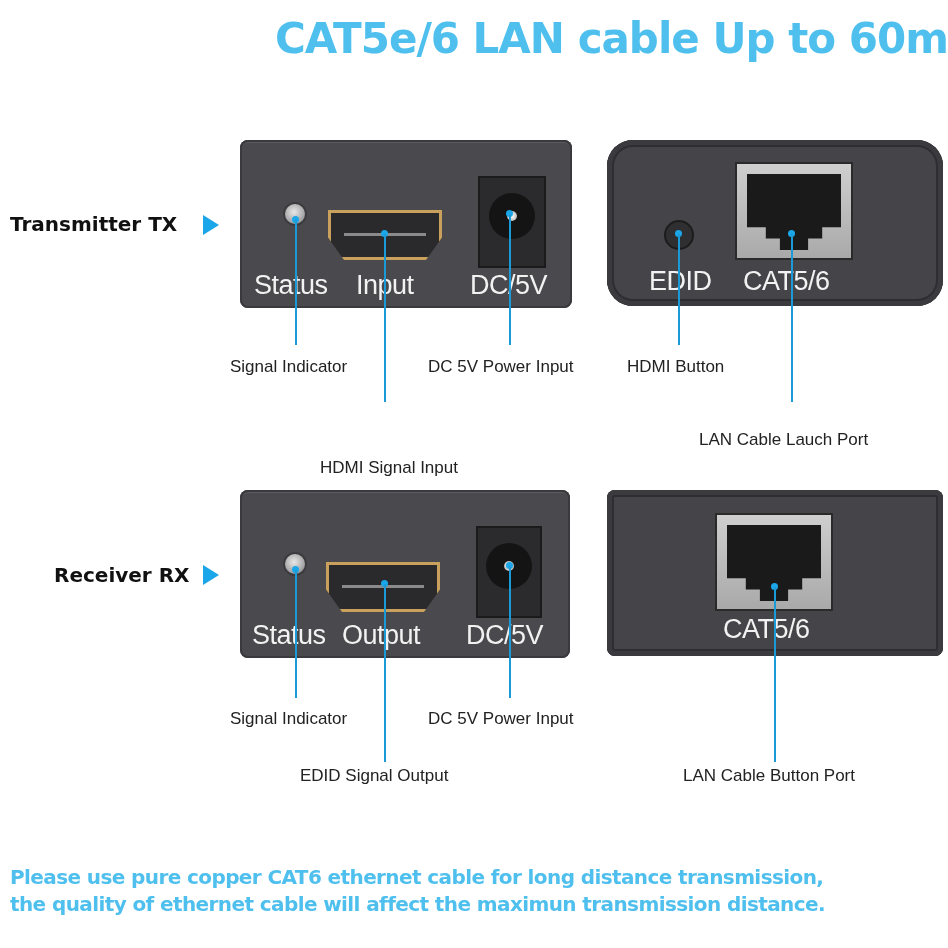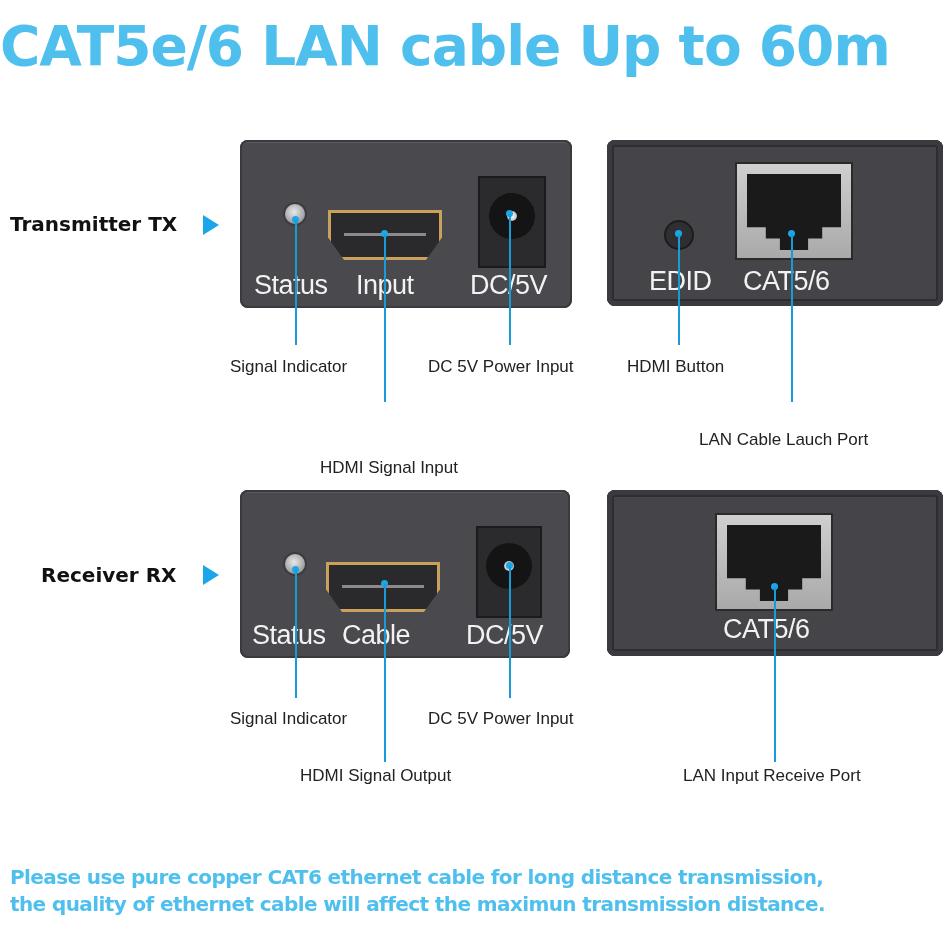--- a/index.html
+++ b/index.html
@@ -1,18 +1,18 @@
 <!DOCTYPE html>
 <html><head>
   <meta charset="utf-8">
   <style>
     html, body { margin: 0; padding: 0; background: #ffffff; }
     body { width: 948px; height: 948px; position: relative; overflow: hidden; font-family: "Liberation Sans", sans-serif; }
     .abs { position: absolute; }
-    .title { left: 0; top: 14px; width: 948px; text-align: left; font-family: "DejaVu Sans", sans-serif; font-weight: bold; font-size: 55px; letter-spacing: -1px; color: #4fc0ee; transform: scaleX(1.0); }
+    .title { left: 0; top: 14px; width: 948px; text-align: right; font-family: "DejaVu Sans", sans-serif; font-weight: bold; font-size: 42px; letter-spacing: -1px; color: #4fc0ee; transform: scaleX(1.0); }
     .rowlabel { font-family: "DejaVu Sans", sans-serif; font-weight: bold; font-size: 20px; color: #111; white-space: nowrap; }
     .tri { width: 0; height: 0; border-top: 10px solid transparent; border-bottom: 10px solid transparent; border-left: 16px solid #1aa6e8; }
     .panel { background: #4a4a4e; border-radius: 8px; box-shadow: inset 0 0 0 2px #3a3a3e, inset 0 3px 0 #5a5a60; }
     .panel.rj { background: #454549; box-shadow: inset 0 0 0 5px #3b3b3f, inset 0 0 0 7px #2e2e32; }
     .ptext { color: #f2f2f2; font-family: "Liberation Sans", sans-serif; font-size: 27px; letter-spacing: -0.5px; white-space: nowrap; }
     .led { width: 20px; height: 20px; border-radius: 50%; background: radial-gradient(circle at 45% 40%, #e8e8e8, #a9a9ab 60%, #6d6d70); box-shadow: 0 0 0 2px #3c3c3f; }
     .hdmi { border: 3px solid #c9a15c; background: #2a2a2c; clip-path: polygon(0 0, 100% 0, 100% 55%, 86% 100%, 14% 100%, 0 55%); }
     .hdmi .slot { position: absolute; left: 12%; right: 12%; top: 45%; height: 3px; background: #8a8a8a; }
     .dcbox { background: #2b2b2d; border: 2px solid #1b1b1c; }
     .dccircle { border-radius: 50%; background: #141415; }
@@ -41,21 +41,21 @@
   <div class="abs dcbox" style="left:238px; top:36px; width:64px; height:88px;">
     <div class="abs dccircle" style="left:9px; top:15px; width:46px; height:46px;">
         <div class="abs dcpin" style="left:18px; top:18px;"></div>
       </div>
   </div>
   <div class="abs ptext" style="left:14px; top:130px;">Status</div>
   <div class="abs ptext" style="left:116px; top:130px;">Input</div>
   <div class="abs ptext" style="left:230px; top:130px;">DC/5V</div>
 </div>
 
-<div class="abs panel rj" style="left:607px; top:140px; width:336px; height:166px;">
+<div class="abs panel rj" style="left:607px; top:140px; width:336px; height:166px;border-radius:26px;">
   <div class="abs btn" style="left:57px; top:80px;"></div>
   <div class="abs rj45" style="left:128px; top:22px; width:114px; height:94px;">
     <div class="hole" style="left:10px; top:10px; width:94px; height:76px;"></div>
   </div>
   <div class="abs ptext" style="left:42px; top:126px;">EDID</div>
   <div class="abs ptext" style="left:136px; top:126px;">CAT5/6</div>
 </div>
 
 <div class="abs dot" style="left:292px; top:216px;"></div>
 <div class="abs vline" style="left:295px; top:220px; height:125px;"></div>
@@ -67,35 +67,35 @@
 <div class="abs vline" style="left:678px; top:234px; height:111px;"></div>
 <div class="abs dot" style="left:788px; top:230px;"></div>
 <div class="abs vline" style="left:791px; top:234px; height:168px;"></div>
 
 <div class="abs callout" style="left:230px; top:357px;">Signal Indicator</div>
 <div class="abs callout" style="left:428px; top:357px;">DC 5V Power Input</div>
 <div class="abs callout" style="left:627px; top:357px;">HDMI Button</div>
 <div class="abs callout" style="left:320px; top:414px;margin-top:44px;">HDMI Signal Input</div>
 <div class="abs callout" style="left:699px; top:414px;margin-top:16px;">LAN Cable Lauch Port</div>
 
-<div class="abs rowlabel" style="left:41px; top:563px;">Receiver RX</div>
+<div class="abs rowlabel" style="left:54px; top:563px;">Receiver RX</div>
 <div class="abs tri" style="left:203px; top:565px;"></div>
 
 <div class="abs panel" style="left:240px; top:490px; width:330px; height:168px;">
   <div class="abs led" style="left:45px; top:64px;"></div>
   <div class="abs hdmi" style="left:86px; top:72px; width:108px; height:44px;">
       <div class="slot"></div>
     </div>
   <div class="abs dcbox" style="left:236px; top:36px; width:62px; height:88px;">
     <div class="abs dccircle" style="left:8px; top:15px; width:46px; height:46px;">
         <div class="abs dcpin" style="left:18px; top:18px;"></div>
       </div>
   </div>
   <div class="abs ptext" style="left:12px; top:130px;">Status</div>
-  <div class="abs ptext" style="left:102px; top:130px;">Cable</div>
+  <div class="abs ptext" style="left:102px; top:130px;">Output</div>
   <div class="abs ptext" style="left:226px; top:130px;">DC/5V</div>
 </div>
 
 <div class="abs panel rj" style="left:607px; top:490px; width:336px; height:166px;">
   <div class="abs rj45" style="left:108px; top:23px; width:114px; height:94px;">
     <div class="hole" style="left:10px; top:10px; width:94px; height:76px;"></div>
   </div>
   <div class="abs ptext" style="left:116px; top:124px;">CAT5/6</div>
 </div>
 
@@ -103,17 +103,17 @@
 <div class="abs vline" style="left:295px; top:570px; height:128px;"></div>
 <div class="abs dot" style="left:381px; top:580px;"></div>
 <div class="abs vline" style="left:384px; top:584px; height:178px;"></div>
 <div class="abs dot" style="left:506px; top:562px;"></div>
 <div class="abs vline" style="left:509px; top:566px; height:132px;"></div>
 <div class="abs dot" style="left:771px; top:583px;"></div>
 <div class="abs vline" style="left:774px; top:587px; height:175px;"></div>
 
 <div class="abs callout" style="left:230px; top:709px;">Signal Indicator</div>
 <div class="abs callout" style="left:428px; top:709px;">DC 5V Power Input</div>
-<div class="abs callout" style="left:300px; top:766px;">HDMI Signal Output</div>
-<div class="abs callout" style="left:683px; top:766px;">LAN Input Receive Port</div>
+<div class="abs callout" style="left:300px; top:766px;">EDID Signal Output</div>
+<div class="abs callout" style="left:683px; top:766px;">LAN Cable Button Port</div>
 
 <div class="abs note" style="top:865px;">Please use pure copper CAT6 ethernet cable for long distance transmission,</div>
 <div class="abs note" style="top:892px;">the quality of ethernet cable will affect the maximun transmission distance.</div>
 
 </body></html>

